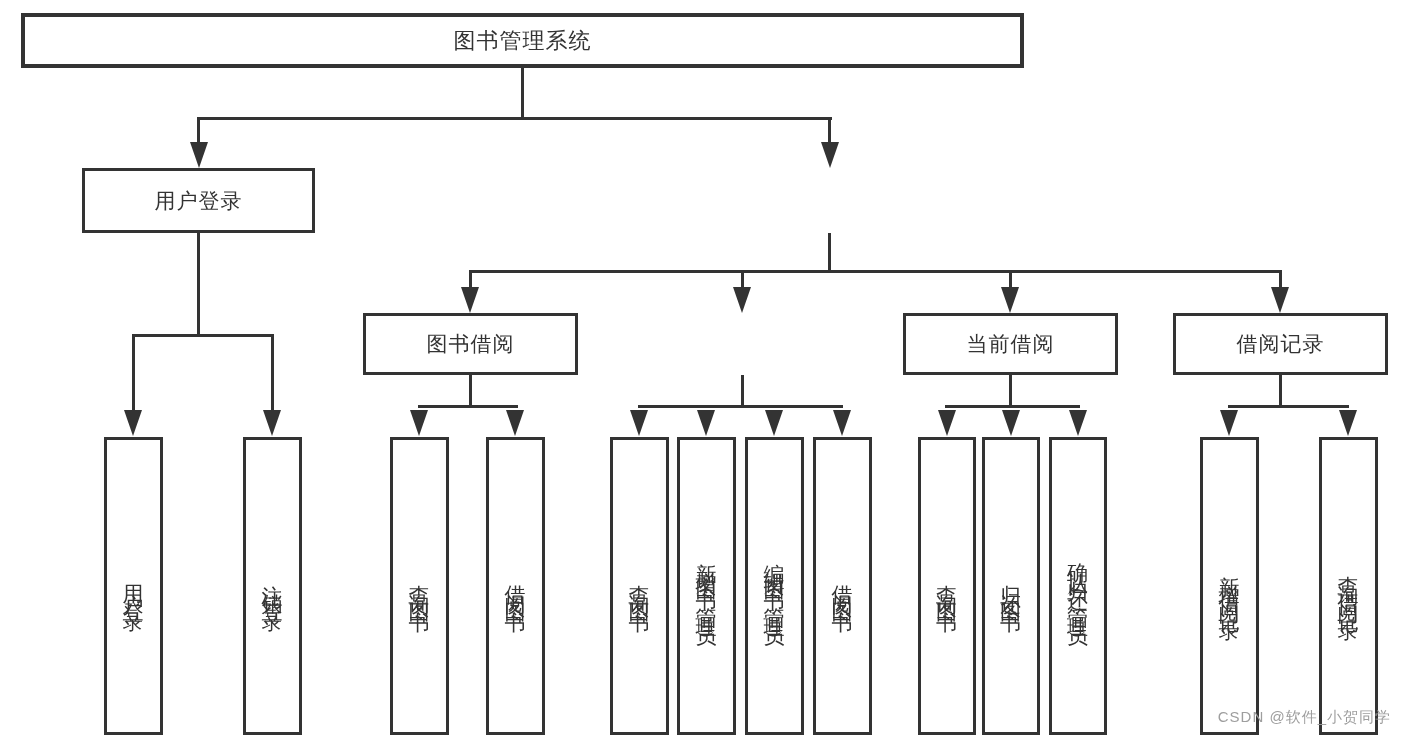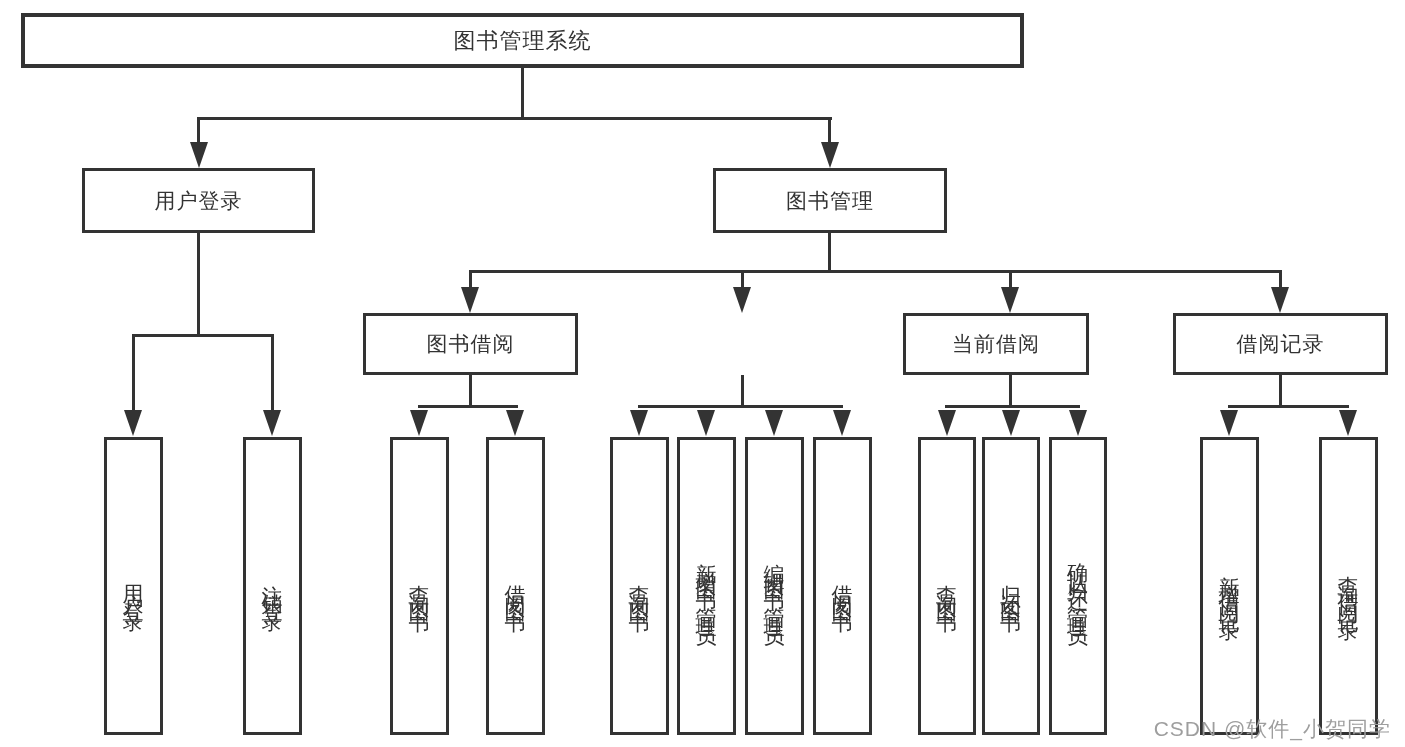--- a/index.html
+++ b/index.html
@@ -61,22 +61,22 @@
   .arrow {
     position: absolute;
     width: 0; height: 0;
     border-left: 9px solid transparent;
     border-right: 9px solid transparent;
     border-top: 26px solid var(--line);
   }
   .watermark {
     position: absolute;
     right: 14px;
-    bottom: 4px;
-    font-size: 21px;
+    bottom: 20px;
+    font-size: 15px;
     color: var(--watermark);
     z-index: 5;
     letter-spacing: 1px;
   }
 </style>
 </head>
 <body>
 
 <div class="canvas">
 
@@ -87,23 +87,20 @@
   <div class="vl" style="left:521px; top:68px; height:50px;"></div>
   <div class="hl" style="left:197px; top:117px; width:635px;"></div>
   <div class="vl" style="left:197px; top:117px; height:30px;"></div>
   <div class="arrow" style="left:190px; top:142px;"></div>
   <div class="vl" style="left:828px; top:117px; height:30px;"></div>
   <div class="arrow" style="left:821px; top:142px;"></div>
 
   <div class="node" style="left:82px; top:168px; width:233px; height:65px;">
     <span>用户登录</span>
   </div>
-  <div class="node" style="left:713px; top:168px; width:234px; height:65px;">
-    <span>图书管理</span>
-  </div>
 
   <div class="vl" style="left:197px; top:233px; height:104px;"></div>
   <div class="hl" style="left:132px; top:334px; width:142px;"></div>
   <div class="vl" style="left:132px; top:334px; height:78px;"></div>
   <div class="vl" style="left:271px; top:334px; height:78px;"></div>
   <div class="arrow" style="left:124px; top:410px;"></div>
   <div class="arrow" style="left:263px; top:410px;"></div>
 
   <div class="vl" style="left:828px; top:233px; height:40px;"></div>
   <div class="hl" style="left:469px; top:270px; width:813px;"></div>
@@ -112,21 +109,21 @@
   <div class="vl" style="left:741px; top:270px; height:20px;"></div>
   <div class="arrow" style="left:733px; top:287px;"></div>
   <div class="vl" style="left:1009px; top:270px; height:20px;"></div>
   <div class="arrow" style="left:1001px; top:287px;"></div>
   <div class="vl" style="left:1279px; top:270px; height:20px;"></div>
   <div class="arrow" style="left:1271px; top:287px;"></div>
 
   <div class="node" style="left:363px; top:313px; width:215px; height:62px;">
     <span>图书借阅</span>
   </div>
-  <div class="node" style="left:903px; top:313px; width:186px; height:62px;">
+  <div class="node" style="left:903px; top:313px; width:215px; height:62px;">
     <span>当前借阅</span>
   </div>
   <div class="node" style="left:1173px; top:313px; width:215px; height:62px;">
     <span>借阅记录</span>
   </div>
 
   <div class="vl" style="left:469px; top:375px; height:32px;"></div>
   <div class="hl" style="left:418px; top:405px; width:100px;"></div>
   <div class="arrow" style="left:410px; top:410px;"></div>
   <div class="arrow" style="left:506px; top:410px;"></div>

